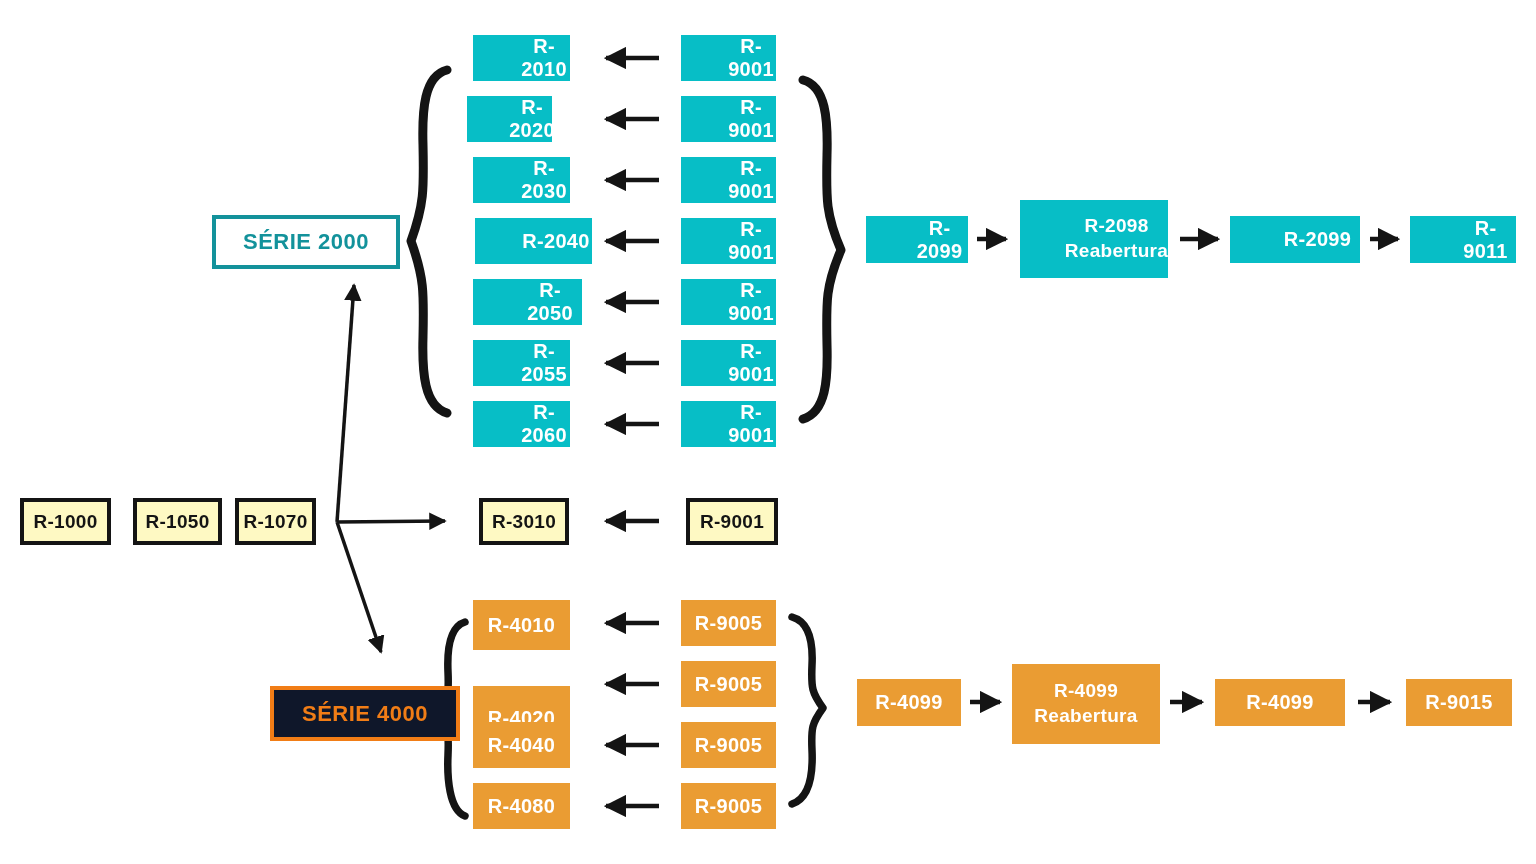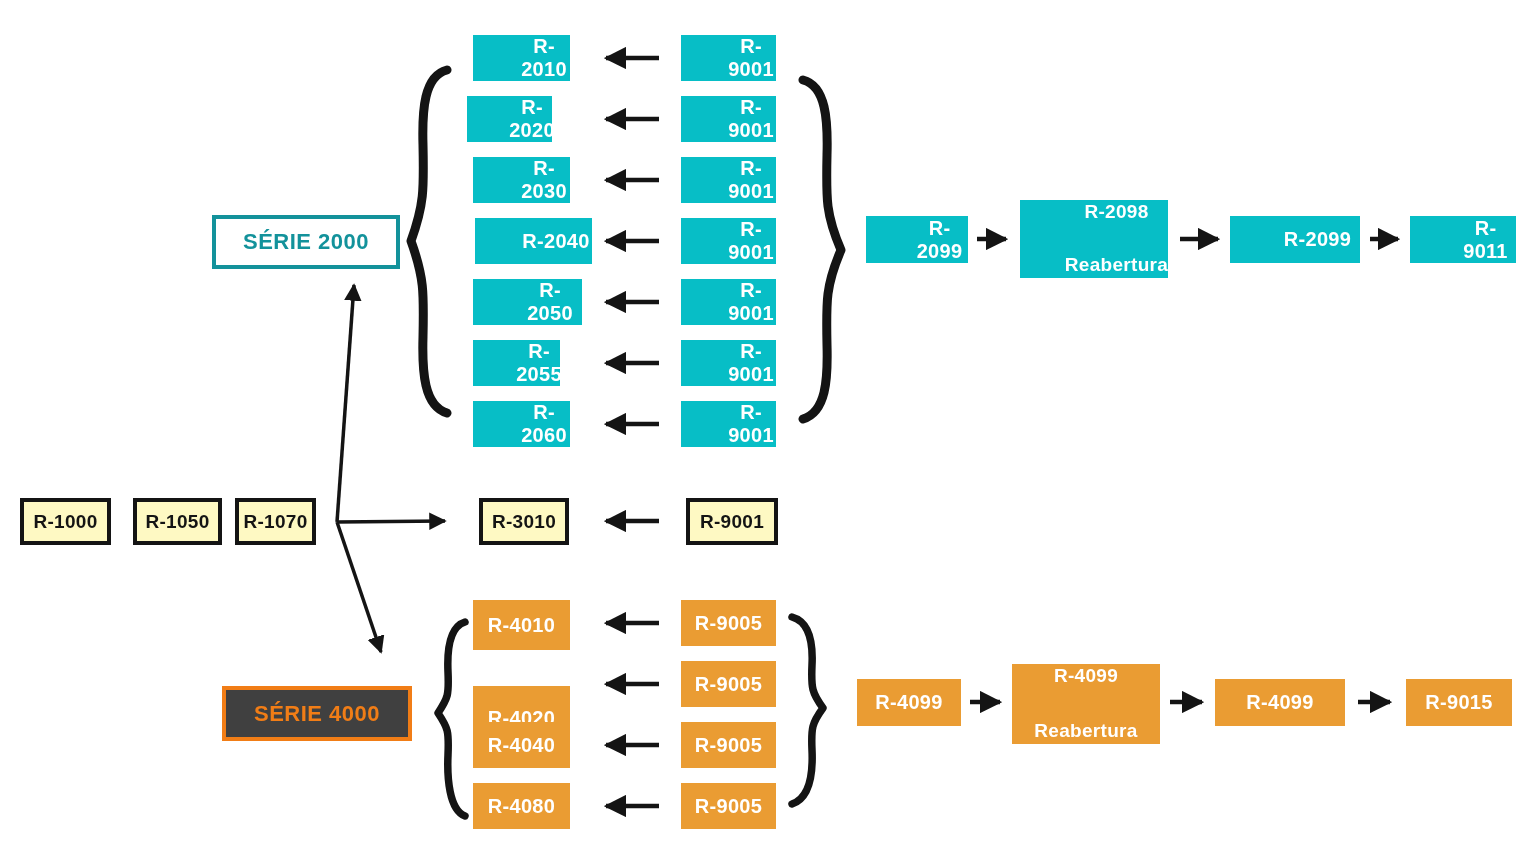--- a/index.html
+++ b/index.html
@@ -15,22 +15,22 @@
     font-family:"Liberation Sans",sans-serif;
   }
   .box{
     position:absolute;display:flex;align-items:center;justify-content:center;
     box-sizing:border-box;font-weight:700;text-align:center;letter-spacing:.3px;
   }
   .teal{background:var(--teal);color:#ffffff;font-size:20px;padding-left:45px;}
   .orangebx{background:var(--orange);color:#ffffff;font-size:20px;}
   .outline{background:#fef9c3;border:4px solid var(--line);color:var(--line);font-size:19px;}
   .serie-teal{background:#ffffff;border:4px solid var(--teal_dark);color:var(--teal_dark);font-size:22px;letter-spacing:.5px;}
-  .serie-orange{background:#404040;border:4px solid var(--orange_bright);color:var(--orange_bright);font-size:22px;letter-spacing:.5px;}
-  .twoline{flex-direction:column;font-size:19px;line-height:1.3;justify-content:space-between;}
+  .serie-orange{background:#0f172a;border:4px solid var(--orange_bright);color:var(--orange_bright);font-size:22px;letter-spacing:.5px;margin-left:48px;}
+  .twoline{flex-direction:column;font-size:19px;line-height:1.3;}
   #connectors{position:absolute;left:0;top:0;}
   .connector{stroke:var(--line);fill:none;}
   .brace{stroke:var(--line);fill:none;stroke-linecap:round;stroke-linejoin:round;}
   .arrowhead-fill{fill:var(--line);}
 </style>
 </head>
 <body>
 
 <div id="canvas">
 
@@ -89,21 +89,21 @@
   <div class="box teal" style="left:473px;top:35px;width:97px;height:46px">R-2010</div>
   <div class="box teal" style="left:681px;top:35px;width:95px;height:46px">R-9001</div>
   <div class="box teal" style="left:467px;top:96px;width:85px;height:46px">R-2020</div>
   <div class="box teal" style="left:681px;top:96px;width:95px;height:46px">R-9001</div>
   <div class="box teal" style="left:473px;top:157px;width:97px;height:46px">R-2030</div>
   <div class="box teal" style="left:681px;top:157px;width:95px;height:46px">R-9001</div>
   <div class="box teal" style="left:475px;top:218px;width:117px;height:46px">R-2040</div>
   <div class="box teal" style="left:681px;top:218px;width:95px;height:46px">R-9001</div>
   <div class="box teal" style="left:473px;top:279px;width:109px;height:46px">R-2050</div>
   <div class="box teal" style="left:681px;top:279px;width:95px;height:46px">R-9001</div>
-  <div class="box teal" style="left:473px;top:340px;width:87px;height:46px">R-2055</div>
+  <div class="box teal" style="left:473px;top:340px;width:97px;height:46px">R-2055</div>
   <div class="box teal" style="left:681px;top:340px;width:95px;height:46px">R-9001</div>
   <div class="box teal" style="left:473px;top:401px;width:97px;height:46px">R-2060</div>
   <div class="box teal" style="left:681px;top:401px;width:95px;height:46px">R-9001</div>
 
   <div class="box teal" style="left:866px;top:216px;width:102px;height:47px">R-2099</div>
   <div class="box teal twoline" style="left:1020px;top:200px;width:148px;height:78px">
     <span>R-2098</span>
     <span>Reabertura</span>
   </div>
   <div class="box teal" style="left:1230px;top:216px;width:130px;height:47px">R-2099</div>

